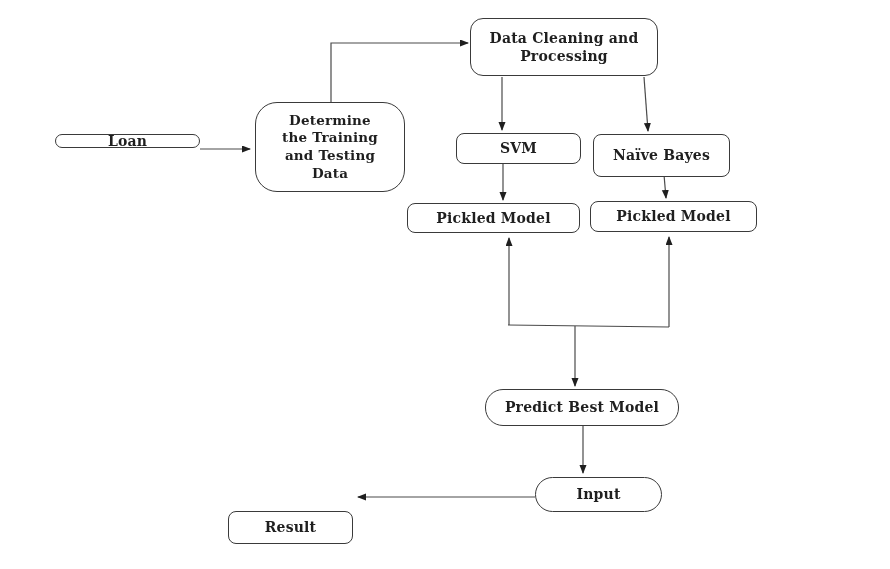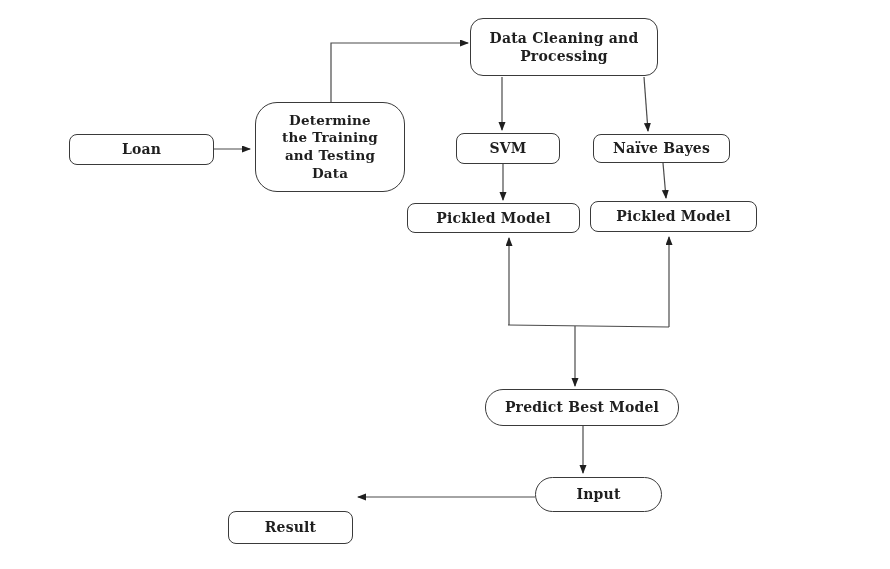--- a/index.html
+++ b/index.html
@@ -52,41 +52,41 @@
       <path d="M663,163 L666,198" marker-end="url(#arrow)"></path>
       <path d="M508,325 L669,327"></path>
       <path d="M509,325 V238" marker-end="url(#arrow)"></path>
       <path d="M669,327 V237" marker-end="url(#arrow)"></path>
       <path d="M575,326 V386" marker-end="url(#arrow)"></path>
       <path d="M583,426 V473" marker-end="url(#arrow)"></path>
       <path d="M535,497 H358" marker-end="url(#arrow)"></path>
     </g>
   </svg>
 
-  <div class="node r8" style="left:69px;top:134px;width:145px;height:31px;">
+  <div class="node r8" style="left:55px;top:134px;width:145px;height:14px;">
     <span>Loan</span>
   </div>
 
   <div class="node r13" style="left:470px;top:18px;width:188px;height:58px;">
     <span>Data Cleaning and
 Processing</span>
   </div>
 
   <div class="node r22 small-font" style="left:255px;top:102px;width:150px;height:90px;">
     <span>Determine
 the Training
 and Testing
 Data</span>
   </div>
 
-  <div class="node r8" style="left:456px;top:133px;width:104px;height:31px;">
+  <div class="node r8" style="left:456px;top:133px;width:125px;height:31px;">
     <span>SVM</span>
   </div>
 
-  <div class="node r8" style="left:593px;top:134px;width:137px;height:29px;">
+  <div class="node r8" style="left:593px;top:134px;width:137px;height:43px;">
     <span>Naïve Bayes</span>
   </div>
 
   <div class="node r8" style="left:407px;top:203px;width:173px;height:30px;">
     <span>Pickled Model</span>
   </div>
 
   <div class="node r8" style="left:590px;top:201px;width:167px;height:31px;">
     <span>Pickled Model</span>
   </div>

